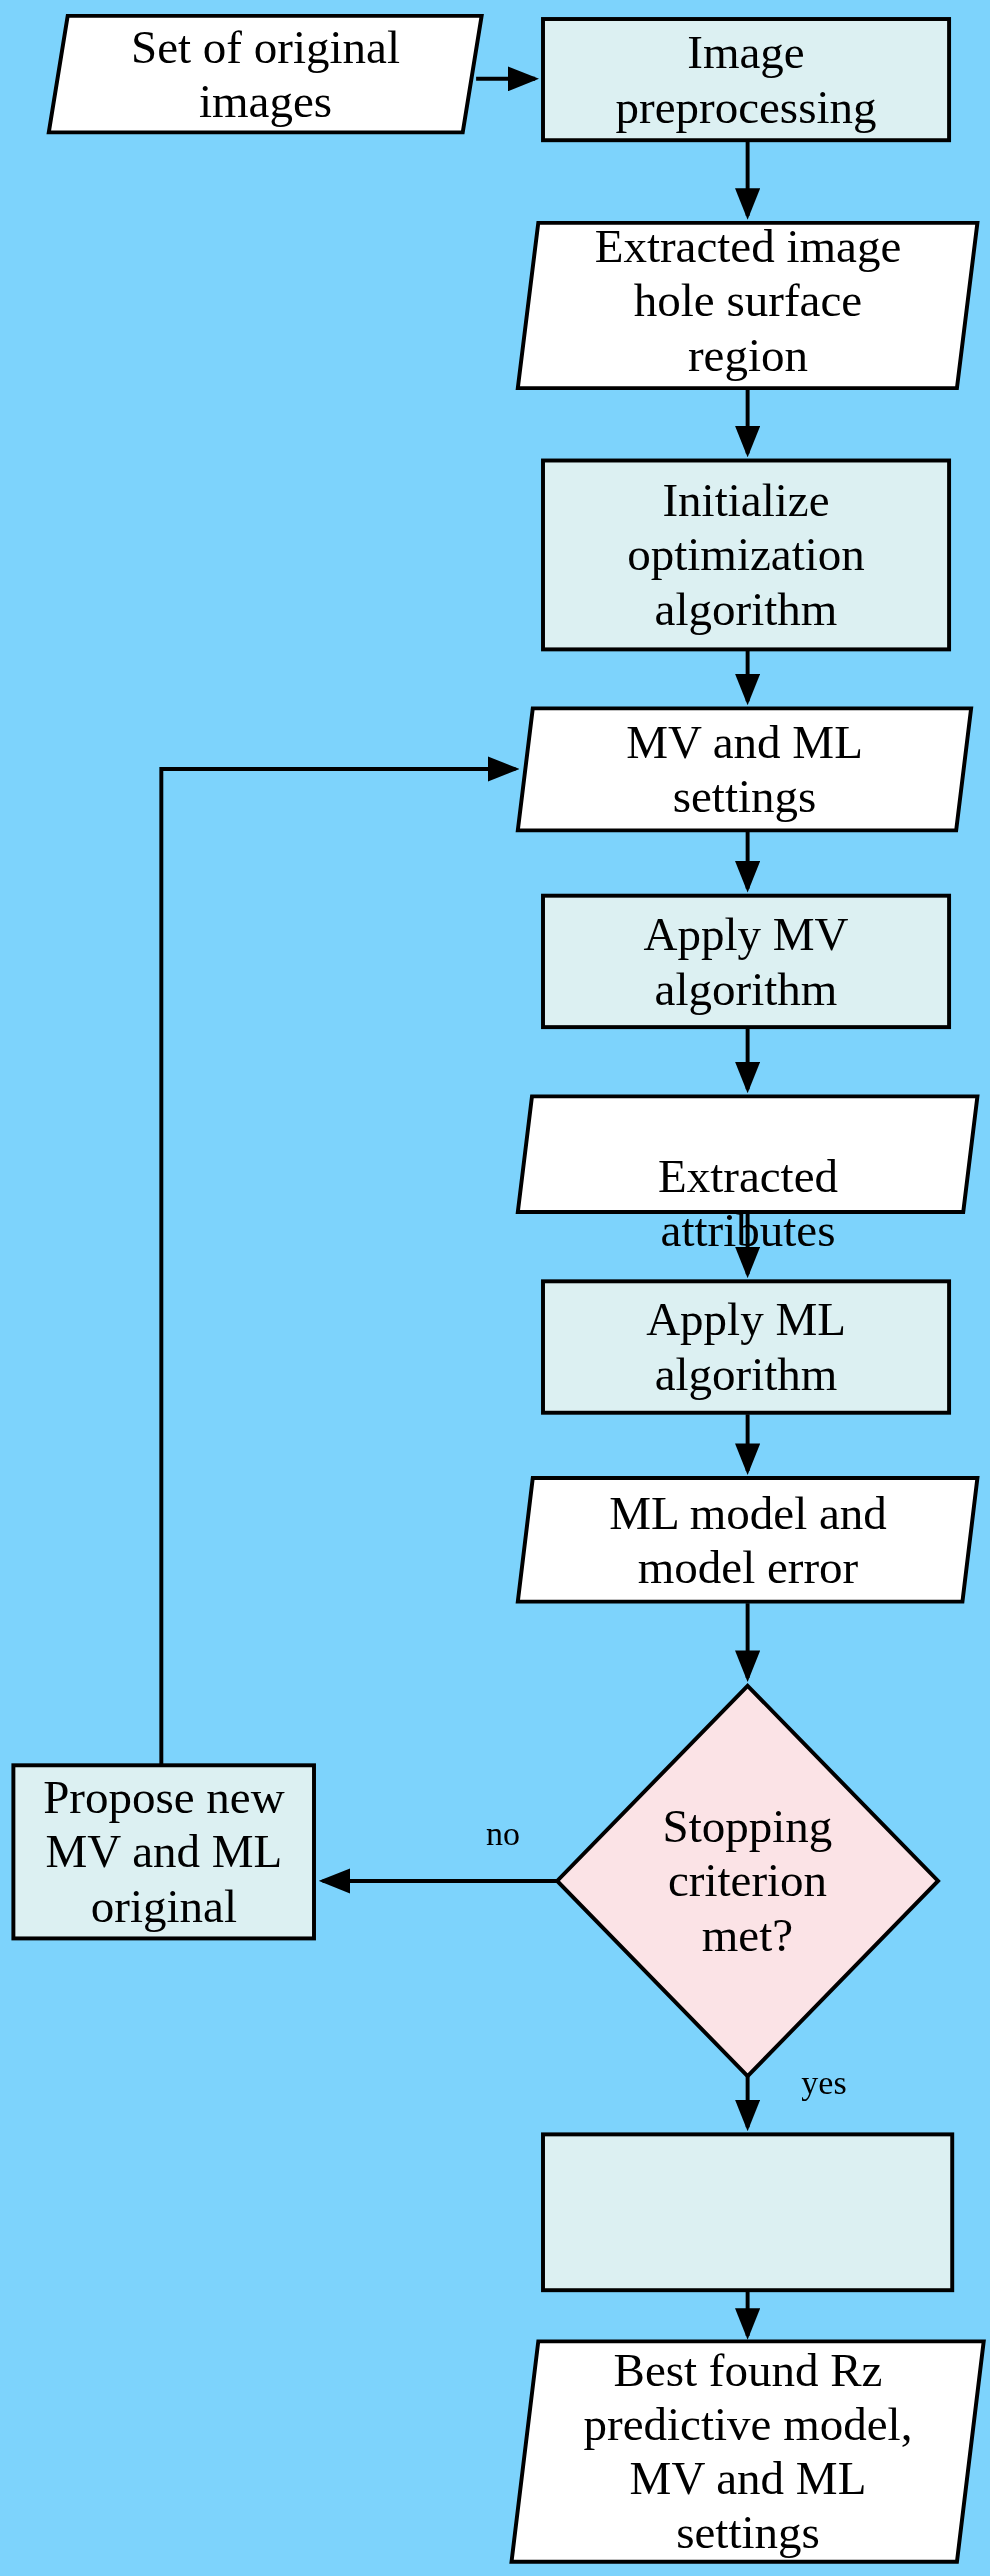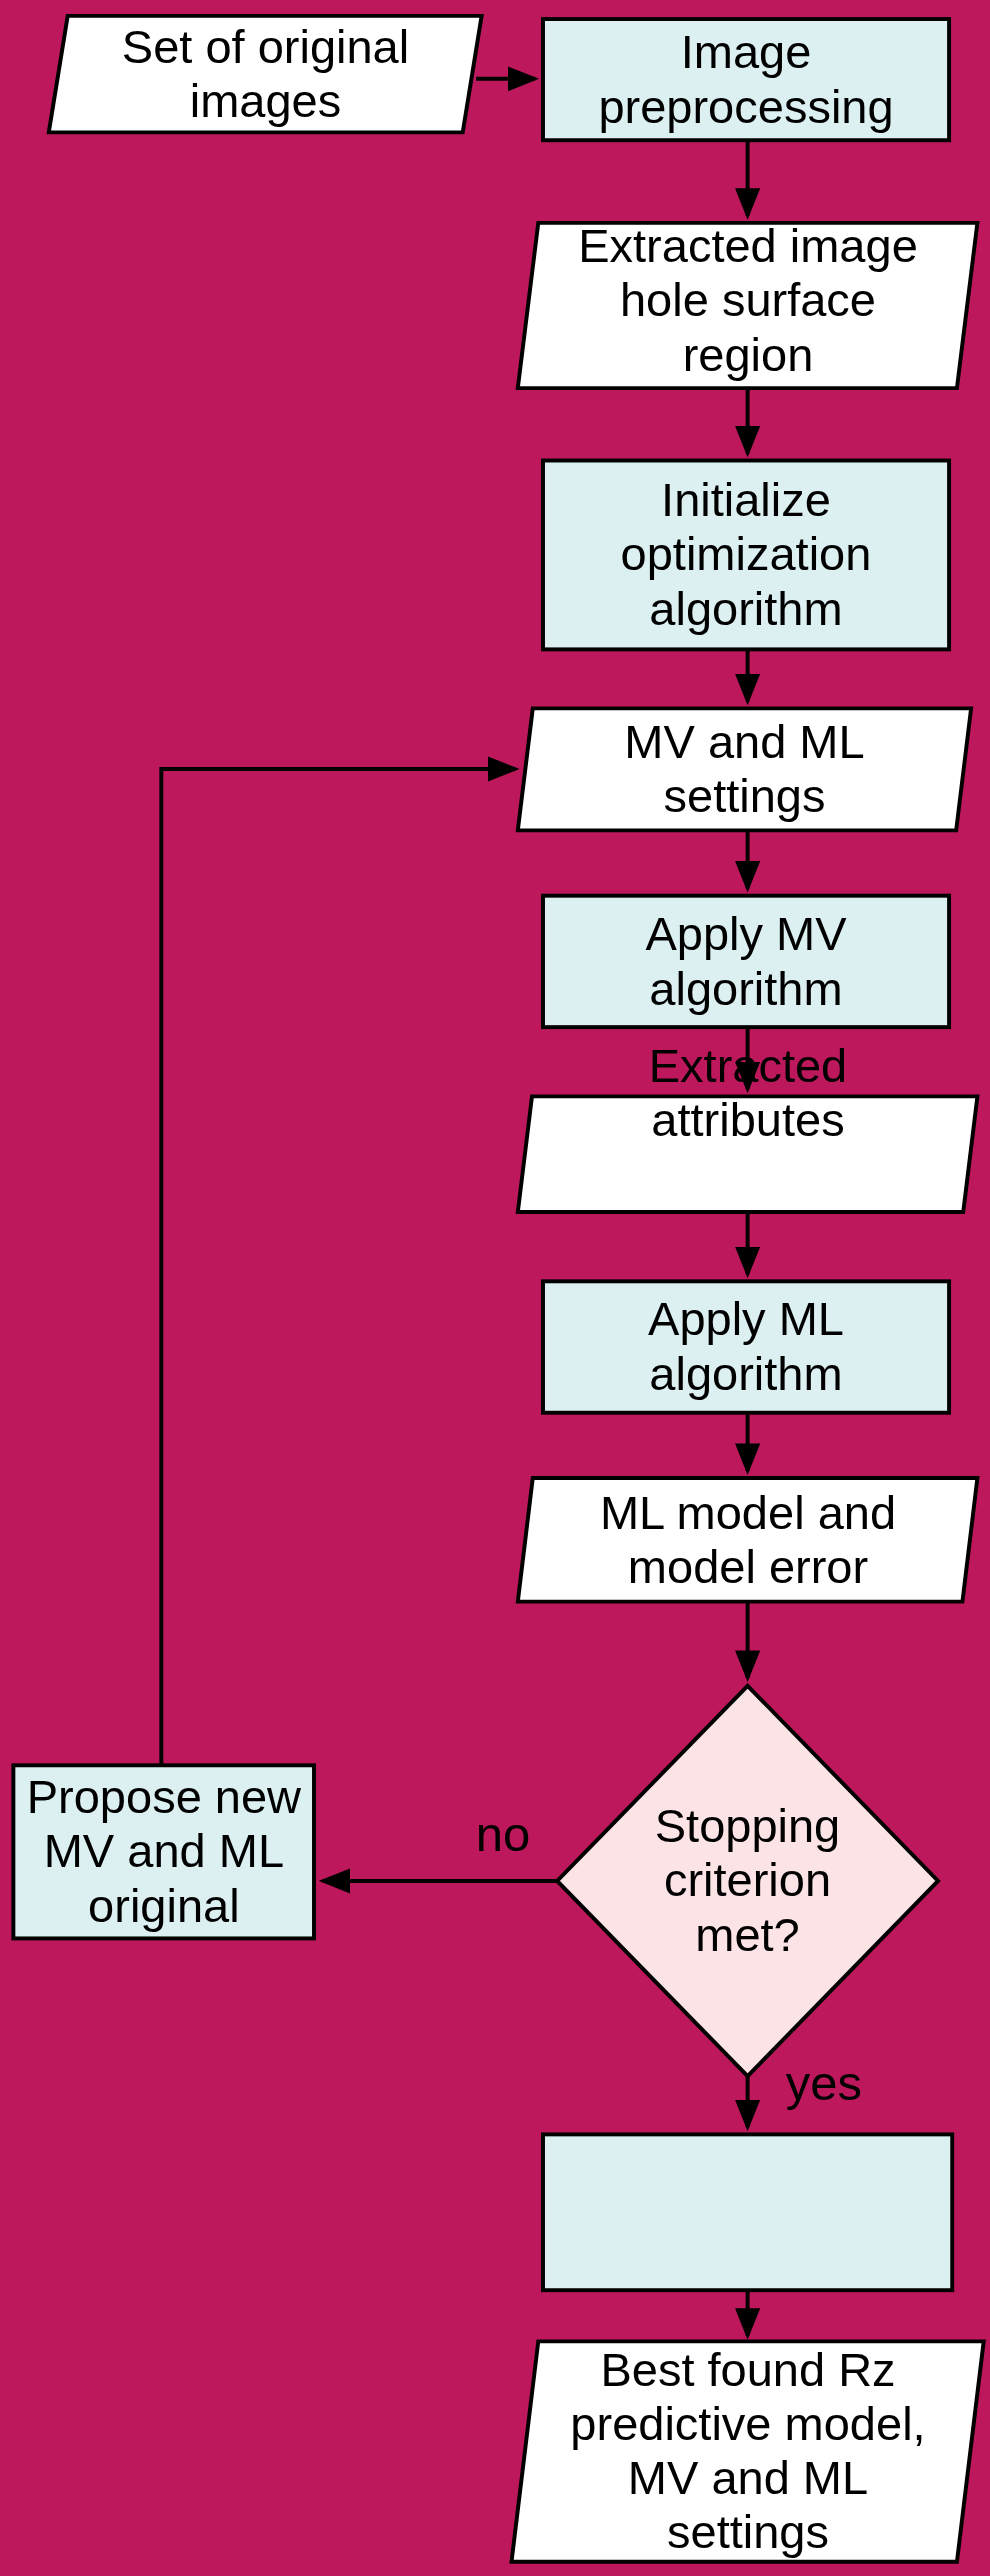--- a/index.html
+++ b/index.html
@@ -1,22 +1,22 @@
 <!DOCTYPE html>
 <html style="font-size:12.6px"><head>
 <meta charset="utf-8">
 <title>Flowchart</title>
 <style>
   html,body{margin:0;padding:0;background:#ffffff;}
   #canvas{
     position:relative;
     width:990px;
     height:2576px;
-    background:#be185d;
-    font-family:Liberation Sans, sans-serif;
+    background:#7dd3fc;
+    font-family:Liberation Serif, serif;
     overflow:hidden;
   }
   #wires{position:absolute;left:0;top:0;width:990px;height:2576px;}
   .edge{stroke:#000000;stroke-width:5;fill:none;marker-end:url(#arrowhead);}
   .shape{stroke:#000000;stroke-width:5;}
   .node-label{
     position:absolute;
     display:flex;
     align-items:center;
     justify-content:center;
@@ -26,21 +26,21 @@
     font-weight:400;
     color:#000000;
     white-space:pre-line;
     pointer-events:none;
   }
   .edge-label{
     position:absolute;
     display:flex;
     align-items:center;
     justify-content:center;
-    font-size:49px;
+    font-size:34px;
     line-height:1;
     font-weight:400;
     color:#000000;
     pointer-events:none;
   }
 </style>
 </head>
 <body>
 
 <div id="canvas">
@@ -94,21 +94,21 @@
   <div class="node-label" style="left:543px; top:460px; width:406px; height:189px;">Initialize
 optimization
 algorithm</div>
 
   <div class="node-label" style="left:518px; top:708px; width:453px; height:122px;">MV and ML
 settings</div>
 
   <div class="node-label" style="left:543px; top:896px; width:406px; height:131px;">Apply MV
 algorithm</div>
 
-  <div class="node-label" style="left:518px; top:1035px; width:460px; height:116px;">Extracted
+  <div class="node-label" style="left:518px; top:1145px; width:460px; height:116px;">Extracted
 attributes</div>
 
   <div class="node-label" style="left:543px; top:1281px; width:406px; height:131px;">Apply ML
 algorithm</div>
 
   <div class="node-label" style="left:590px; top:1743px; width:315px; height:275px;">Stopping
 criterion
 met?</div>
 
   <div class="node-label" style="left:518px; top:1478px; width:460px; height:124px;">ML model and

